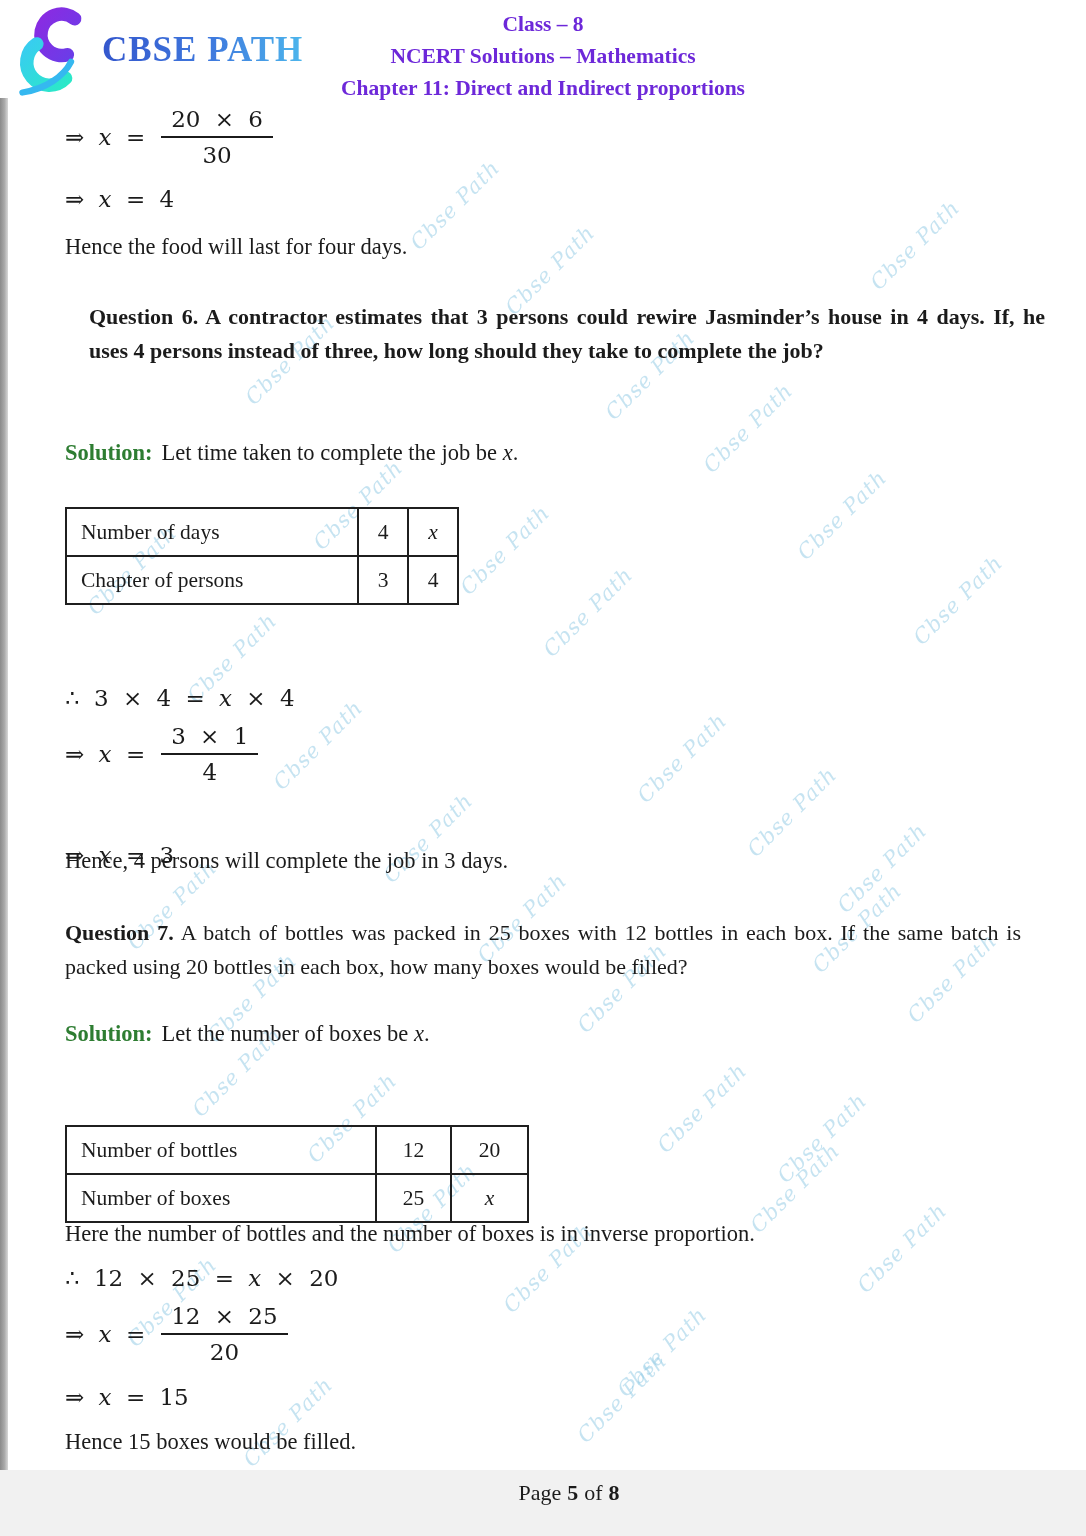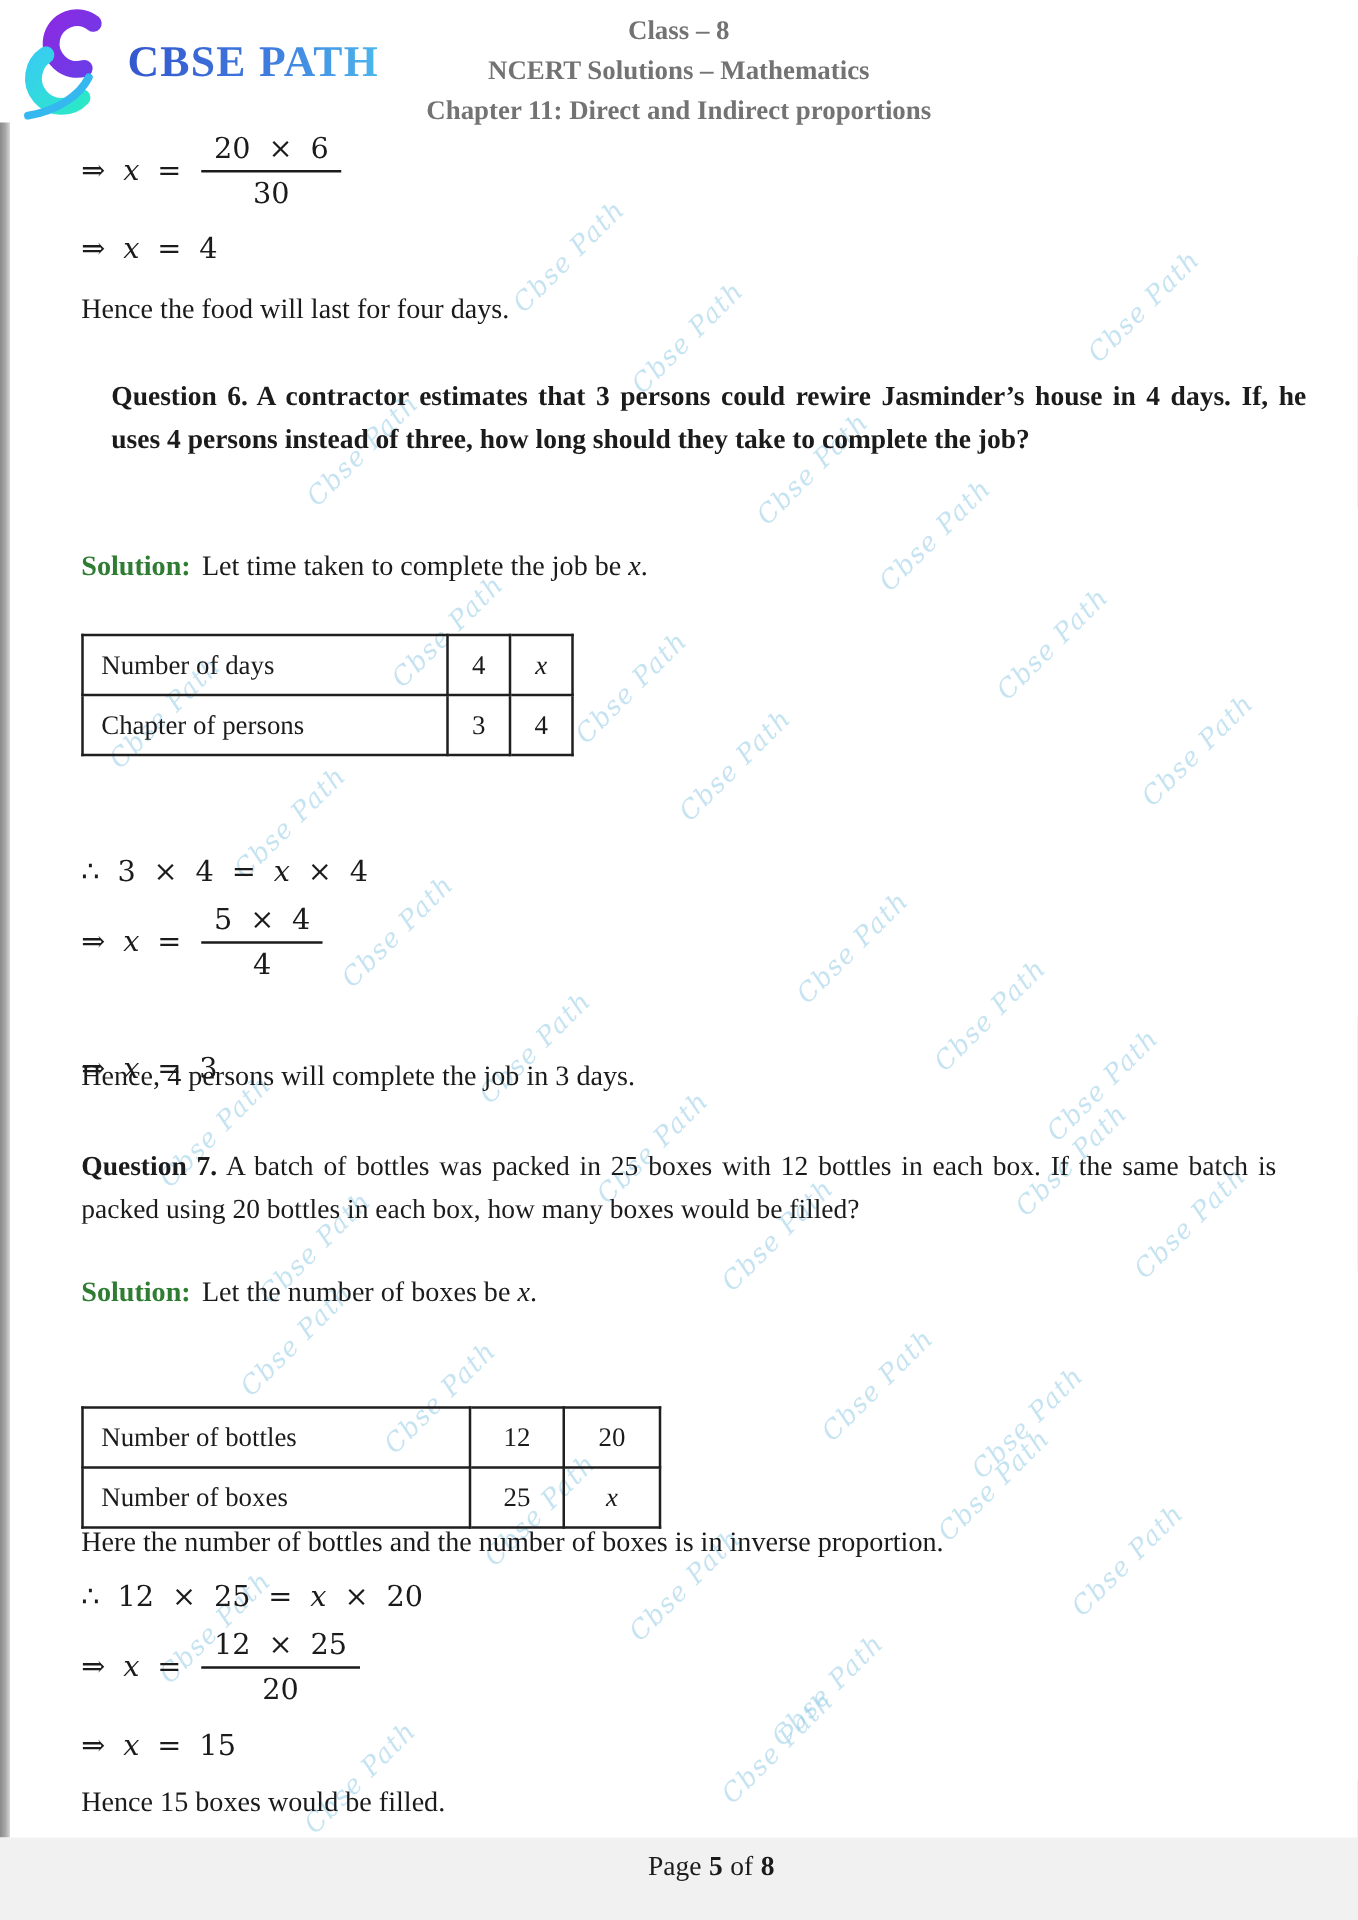--- a/index.html
+++ b/index.html
@@ -13,21 +13,21 @@
     background:linear-gradient(90deg,#8a8a8a 0%,#a9a9a9 55%,#d8d8d8 100%);}
   
   .logo-svg{position:absolute;left:8px;top:4px;}
   .brand{
     position:absolute;left:102px;top:30px;font-size:35px;font-weight:800;letter-spacing:1px;
     background:linear-gradient(90deg,#3457cd 0%,#3f7ade 55%,#4db6ec 100%);
     -webkit-background-clip:text;background-clip:text;color:transparent;
     font-family:"Liberation Serif",serif;
   }
   .titles{position:absolute;left:0;right:0;top:8px;text-align:center;
-    font-size:21.5px;font-weight:600;line-height:32px;color:#737373;}
+    font-size:21.5px;font-weight:600;line-height:32px;color:#6d28d9;}
   
   .wm-layer{position:absolute;inset:0;z-index:0;pointer-events:none;}
   .wm{position:absolute;transform:translate(-50%,-50%) rotate(-45deg);
     font-family:"DejaVu Serif",serif;font-style:italic;font-size:21px;
     letter-spacing:1px;opacity:.5;white-space:nowrap;}
   
   .blk{position:absolute;z-index:1;}
   .txt{font-size:22.5px;}
   .eq{font-size:23px;word-spacing:7px;font-family:"DejaVu Serif","DejaVu Sans",serif;}
   .eqfrac{display:flex;align-items:center;gap:16px;}
@@ -154,21 +154,21 @@
       <td class="val">4</td>
     </tr>
   </tbody>
     </table>
 
   <div class="blk eq" style="left:65px;top:685px;">∴ 3 × 4 = <i>x</i> × 4</div>
 
   <div class="blk eq eqfrac" style="left:65px;top:723px;">
     <span>⇒ <i>x</i> =</span>
     <span class="frac">
-      <span class="num">5 × 4</span>
+      <span class="num">3 × 1</span>
       <span class="den">4</span>
     </span>
   </div>
   <div class="blk eq" style="left:65px;top:803px;margin-top:39px;">⇒ <i>x</i> = 3</div>
   <div class="blk txt" style="left:65px;top:848px;text-align:right;">Hence, 4 persons will complete the job in 3 days.</div>
 
   <div class="blk question" style="left:65px;top:916px;width:956px;">
     <span class="qlabel">Question 7.</span><span>A batch of bottles was packed in 25 boxes with 12 bottles in each box. If the same batch is packed using 20 bottles in each box, how many boxes would be filled?</span>
   </div>
 

